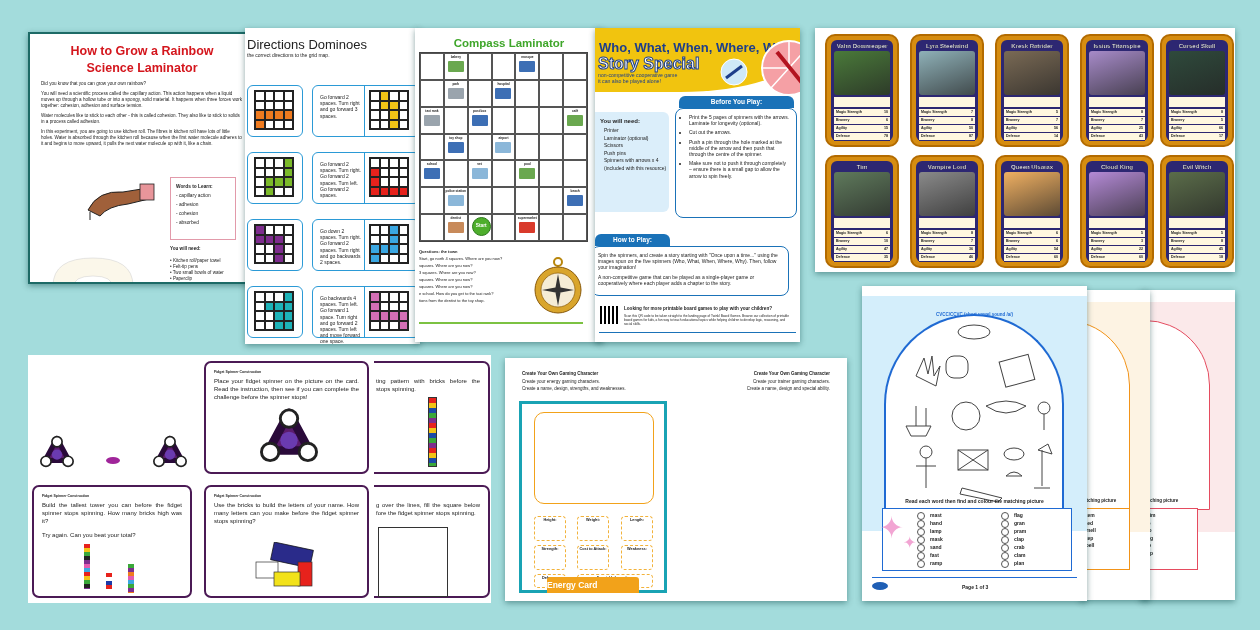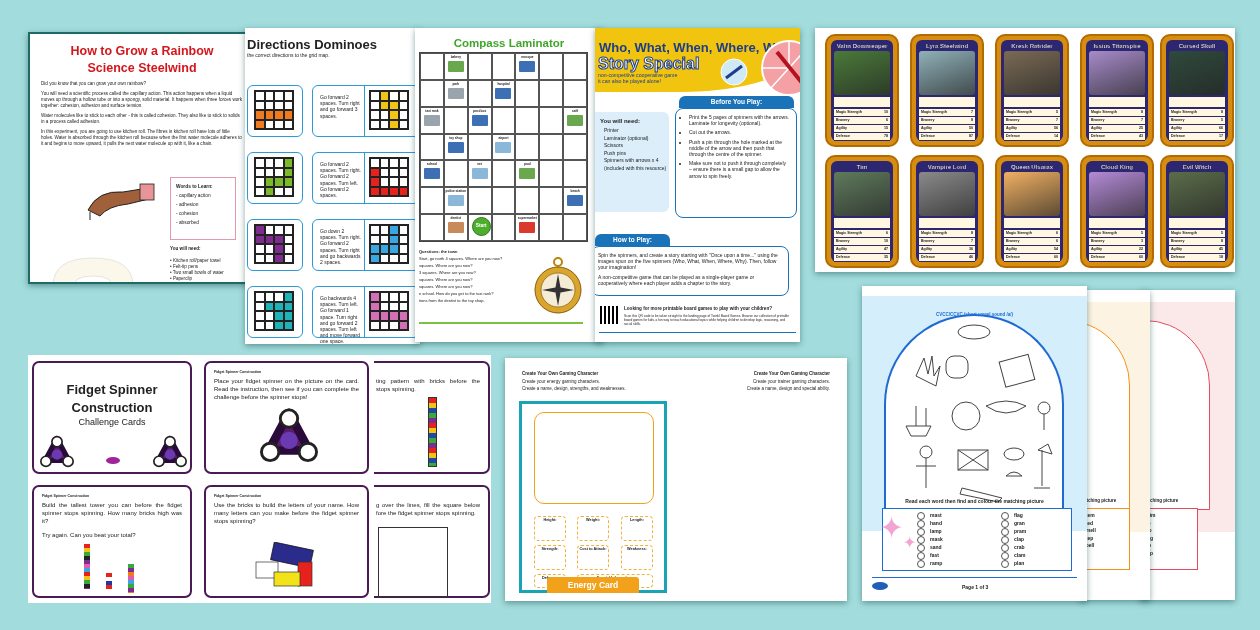--- a/index.html
+++ b/index.html
@@ -13,21 +13,21 @@
 #rainbow h1{color:#d4161d;font-size:12.5px;text-align:center;line-height:17px;margin-top:9px;font-weight:bold}
 #rainbow .body{padding:4px 11px;font-size:4.6px;line-height:6px}
 #rainbow .body p{margin-bottom:4px}
 .words-box{position:absolute;left:140px;top:143px;width:66px;height:63px;border:1px solid #e29aaa;padding:4px 5px;font-size:4.8px;line-height:9px}
 .need{position:absolute;left:140px;top:212px;font-size:4.6px;line-height:6px}
 .arch{position:absolute;left:13px;top:222px;width:100px;height:60px}
 .footer-line{position:absolute;left:12px;right:12px;height:1.5px;background:#e23b5f}
 .pill{position:absolute;width:15px;height:8px;border-radius:50%;background:#e2354b}
 
 #dominoes{left:245px;top:28px;width:175px;height:316px}
-#dominoes h1{font-size:13px;font-weight:bold;margin:9px 0 0 2px;line-height:15px}
+#dominoes h1{font-size:13px;font-weight:normal;margin:9px 0 0 2px;line-height:15px}
 .dom-row{position:absolute;left:2px;width:173px;height:52px}
 .dom-l,.dom-r{position:absolute;top:0;height:52px;border:1.5px solid #2b9ad6;border-radius:6px;background:#fff}
 .dom-l{left:0;width:56px}
 .dom-r{left:65px;width:108px}
 .dom-r .txt{position:absolute;left:7px;top:8px;width:42px;font-size:5px;line-height:6.2px}
 .dom-r .div{position:absolute;left:51px;top:0;bottom:0;width:1px;background:#2b9ad6}
 .grid{position:absolute;display:grid;grid-template-columns:repeat(4,9.5px);grid-template-rows:repeat(4,9.5px);border:1px solid #222}
 .grid span{border:.5px solid #222}
 
 #compass{left:415px;top:28px;width:188px;height:314px}
@@ -78,21 +78,21 @@
 .ph-sub{position:absolute;left:0;width:225px;text-align:center;font-size:4.5px;color:#1f6ad3;font-weight:bold;top:26px}
 .word-box{position:absolute;left:20px;top:222px;width:190px;height:63px;border:1.5px solid #1f6ad3;background:#fff}
 .wcol{position:absolute;top:3px;font-size:5px;line-height:7.6px;font-weight:bold}
 .wcol div:before{content:"";display:inline-block;width:6px;height:6px;border:.6px solid #555;border-radius:50%;margin-right:5px;vertical-align:middle}
 .sparkle{position:absolute;color:#f2a5d3;font-size:30px;line-height:30px}
 </style>
 </head>
 <body>
 
 <div class="sheet" id="rainbow">
-  <h1><span>How to Grow a Rainbow</span><br><span>Science Steelwind</span></h1>
+  <h1><span>How to Grow a Rainbow</span><br><span>Science Laminator</span></h1>
   <div class="body">
     <p>Did you know that you can grow your own rainbow?</p>
     <p>You will need a scientific process called the capillary action. This action happens when a liquid moves up through a hollow tube or into a spongy, solid material. It happens when three forces work together: cohesion, adhesion and surface tension.</p>
     <p>Water molecules like to stick to each other - this is called cohesion. They also like to stick to solids in a process called adhesion.</p>
     <p>In this experiment, you are going to use kitchen roll. The fibres in kitchen roll have lots of little holes. Water is absorbed through the kitchen roll because when the first water molecule adheres to it and begins to move upward, it pulls the next water molecule up with it, like a chain.</p>
   </div>
   <div class="words-box">
     <b>Words to Learn:</b>
     <div>- capillary action</div>
     <div>- adhesion</div>
@@ -684,24 +684,20 @@
             <span>Defence</span>
             <span>18</span>
           </div>
         </div>
       </div>
     </div>
   </div>
 
 <div class="sheet" id="fidget">
   <div style="position:absolute;left:0;top:0;width:463px;height:248px;background:#fff;box-shadow:0 2px 6px rgba(0,60,60,.45)"></div>
-  <div class="fcard" style="left:4px;top:6px;width:160px;height:113px">
-    <div style="text-align:center;font-weight:bold;font-size:13px;line-height:18px;margin-top:18px"><span>Fidget Spinner</span><br><span>Construction</span></div>
-    <div style="text-align:center;font-size:9px">Challenge Cards</div>
-  </div>
   <div class="fcard" style="left:176px;top:6px;width:165px;height:113px">
     <div class="lbl">Fidget Spinner Construction</div>
     <div class="t">Place your fidget spinner on the picture on the card. Read the instruction, then see if you can complete the challenge before the spinner stops!</div>
   </div>
   <div class="fcard" style="left:346px;top:6px;width:116px;height:113px;border-left:none;border-radius:0 7px 7px 0">
     <div class="t" style="left:2px">ting pattern with bricks before the stops spinning.</div>
     <div style="position:absolute;left:54px;top:34px;width:9px;height:70px;background:repeating-linear-gradient(#e7221c 0 5px,#f2c416 5px 10px,#1b4aa8 10px 15px,#3aa83a 15px 20px,#7e2d8e 20px 25px);border:.6px solid #333"></div>
   </div>
   <div class="fcard" style="left:4px;top:130px;width:160px;height:113px">
     <div class="lbl">Fidget Spinner Construction</div>
@@ -759,21 +755,21 @@
   <div class="gframe" style="left:14px;top:43px;width:148px;height:192px">
     <div style="position:absolute;left:12px;top:8px;width:120px;height:92px;border:1px solid #f2a21a;border-radius:10px"></div>
     <div class="gbox" style="left:12px;top:112px;width:32px;height:25px">Height:</div>
     <div class="gbox" style="left:55px;top:112px;width:32px;height:25px">Weight:</div>
     <div class="gbox" style="left:99px;top:112px;width:32px;height:25px">Length:</div>
     <div class="gbox" style="left:12px;top:141px;width:32px;height:25px">Strength:</div>
     <div class="gbox" style="left:55px;top:141px;width:32px;height:25px">Cost to Attack:</div>
     <div class="gbox" style="left:99px;top:141px;width:32px;height:25px">Weakness:</div>
     <div class="gbox" style="left:12px;top:170px;width:32px;height:14px">Defence:</div>
     <div class="gbox" style="left:55px;top:170px;width:76px;height:14px">Special Information:</div>
-    <div style="position:absolute;left:25px;bottom:-3px;width:92px;height:16px;background:#f2a21a;color:#fff;font-weight:bold;font-size:8.5px;text-align:center;line-height:16px;border-radius:3px 3px 0 0">Energy Card</div>
+    <div style="position:absolute;left:25px;bottom:-3px;width:92px;height:16px;background:#f2a21a;color:#fff;font-weight:bold;font-size:8.5px;text-align:left;line-height:16px;border-radius:3px 3px 0 0">Energy Card</div>
   </div>
 </div>
 
 <div class="sheet" style="left:1140px;top:290px;width:95px;height:310px;background:#fff">
   <div style="position:absolute;left:0;top:12px;width:100%;height:230px;background:#fbe9ea"></div>
   <div style="position:absolute;left:-60px;top:30px;width:130px;height:190px;border:1.5px solid #e54b5f;border-radius:65px 65px 0 0;background:#fff"></div>
   <div style="position:absolute;left:2px;top:208px;font-size:4.5px;font-weight:bold">matching picture</div>
   <div style="position:absolute;left:-10px;top:218px;width:68px;height:62px;border:1.5px solid #e54b5f;background:#fff;font-size:5px;line-height:7.6px;font-weight:bold;padding:3px 0 0 12px" id="back2words">
       <div>swim</div>
       <div>dip</div>

